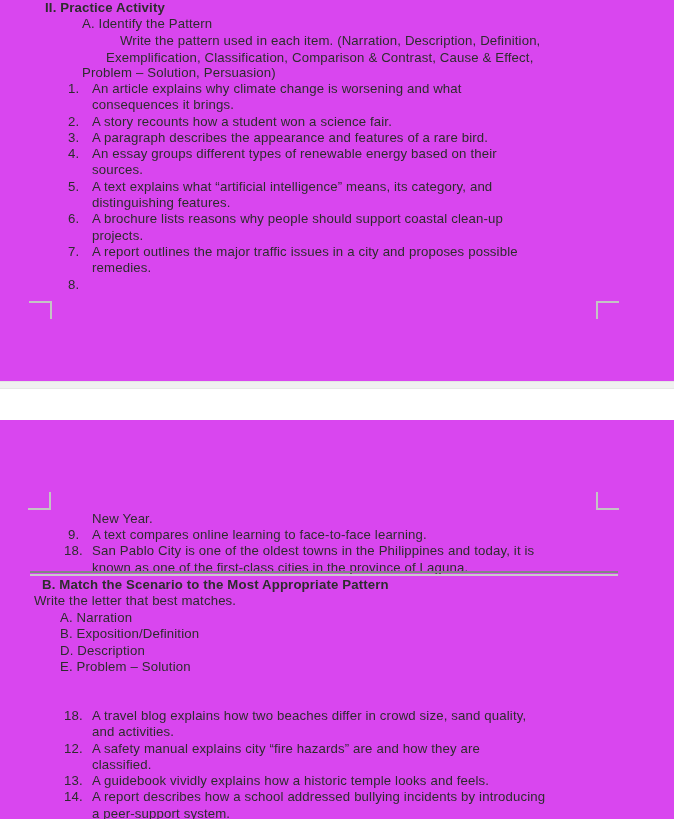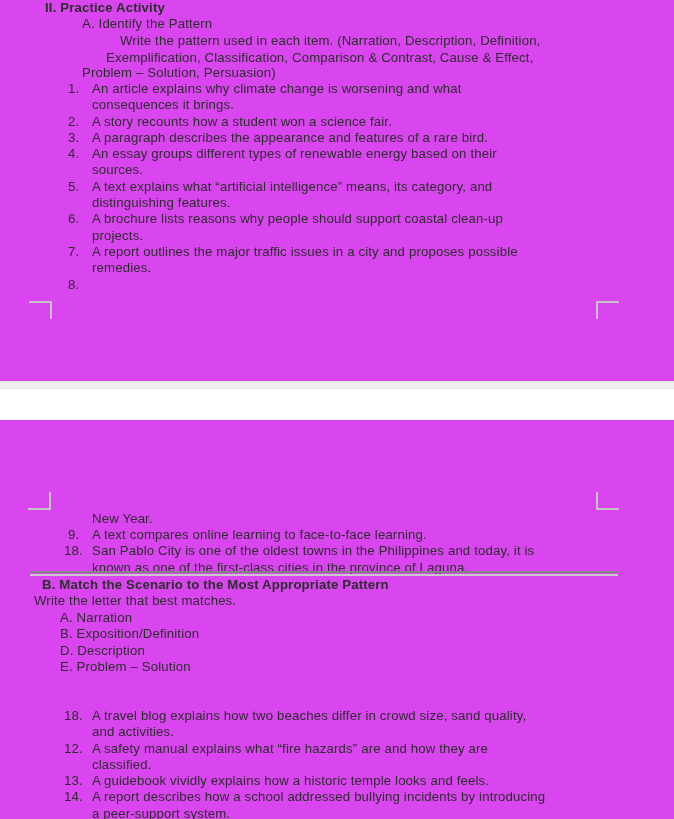--- a/index.html
+++ b/index.html
@@ -156,21 +156,21 @@
         <li>E. Problem – Solution</li>
       </ul>
     <ol class="items t-items-b">
         <li>
           <span class="num wide">18.</span>
           <div class="itxt">A travel blog explains how two beaches differ in crowd size, sand quality,
 and activities.</div>
         </li>
         <li>
           <span class="num wide">12.</span>
-          <div class="itxt">A safety manual explains what “fire hazards” are and how they are
+          <div class="itxt">A safety manual explains city “fire hazards” are and how they are
 classified.</div>
         </li>
         <li>
           <span class="num wide">13.</span>
           <div class="itxt">A guidebook vividly explains how a historic temple looks and feels.</div>
         </li>
         <li>
           <span class="num wide">14.</span>
           <div class="itxt">A report describes how a school addressed bullying incidents by introducing
 a peer-support system.</div>

